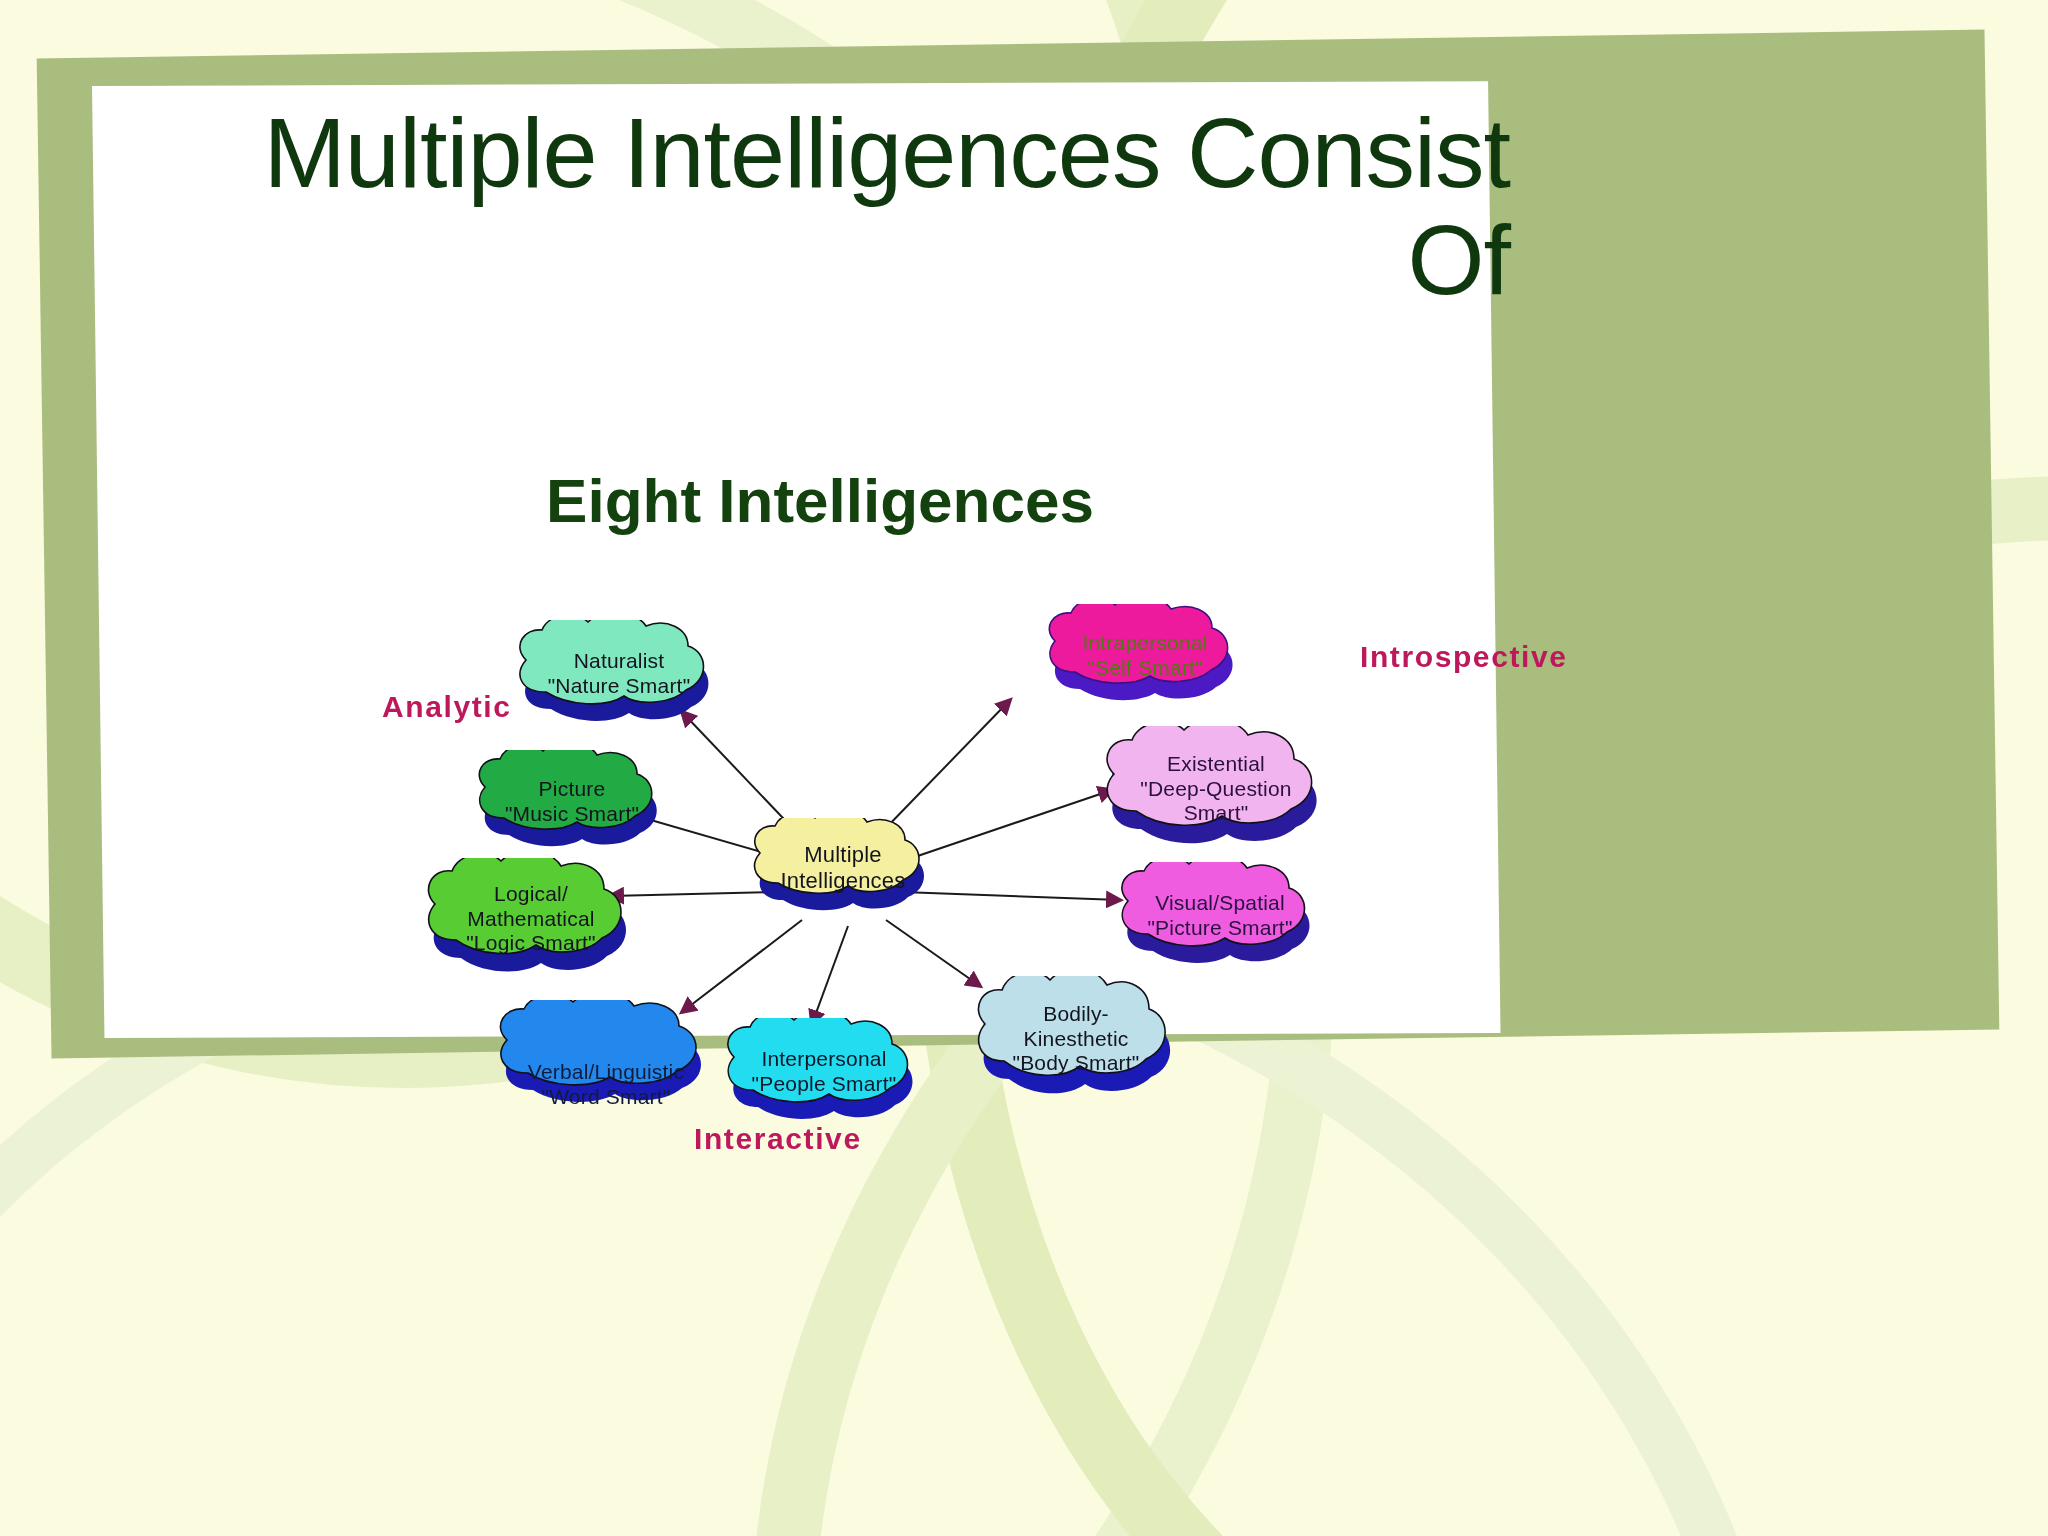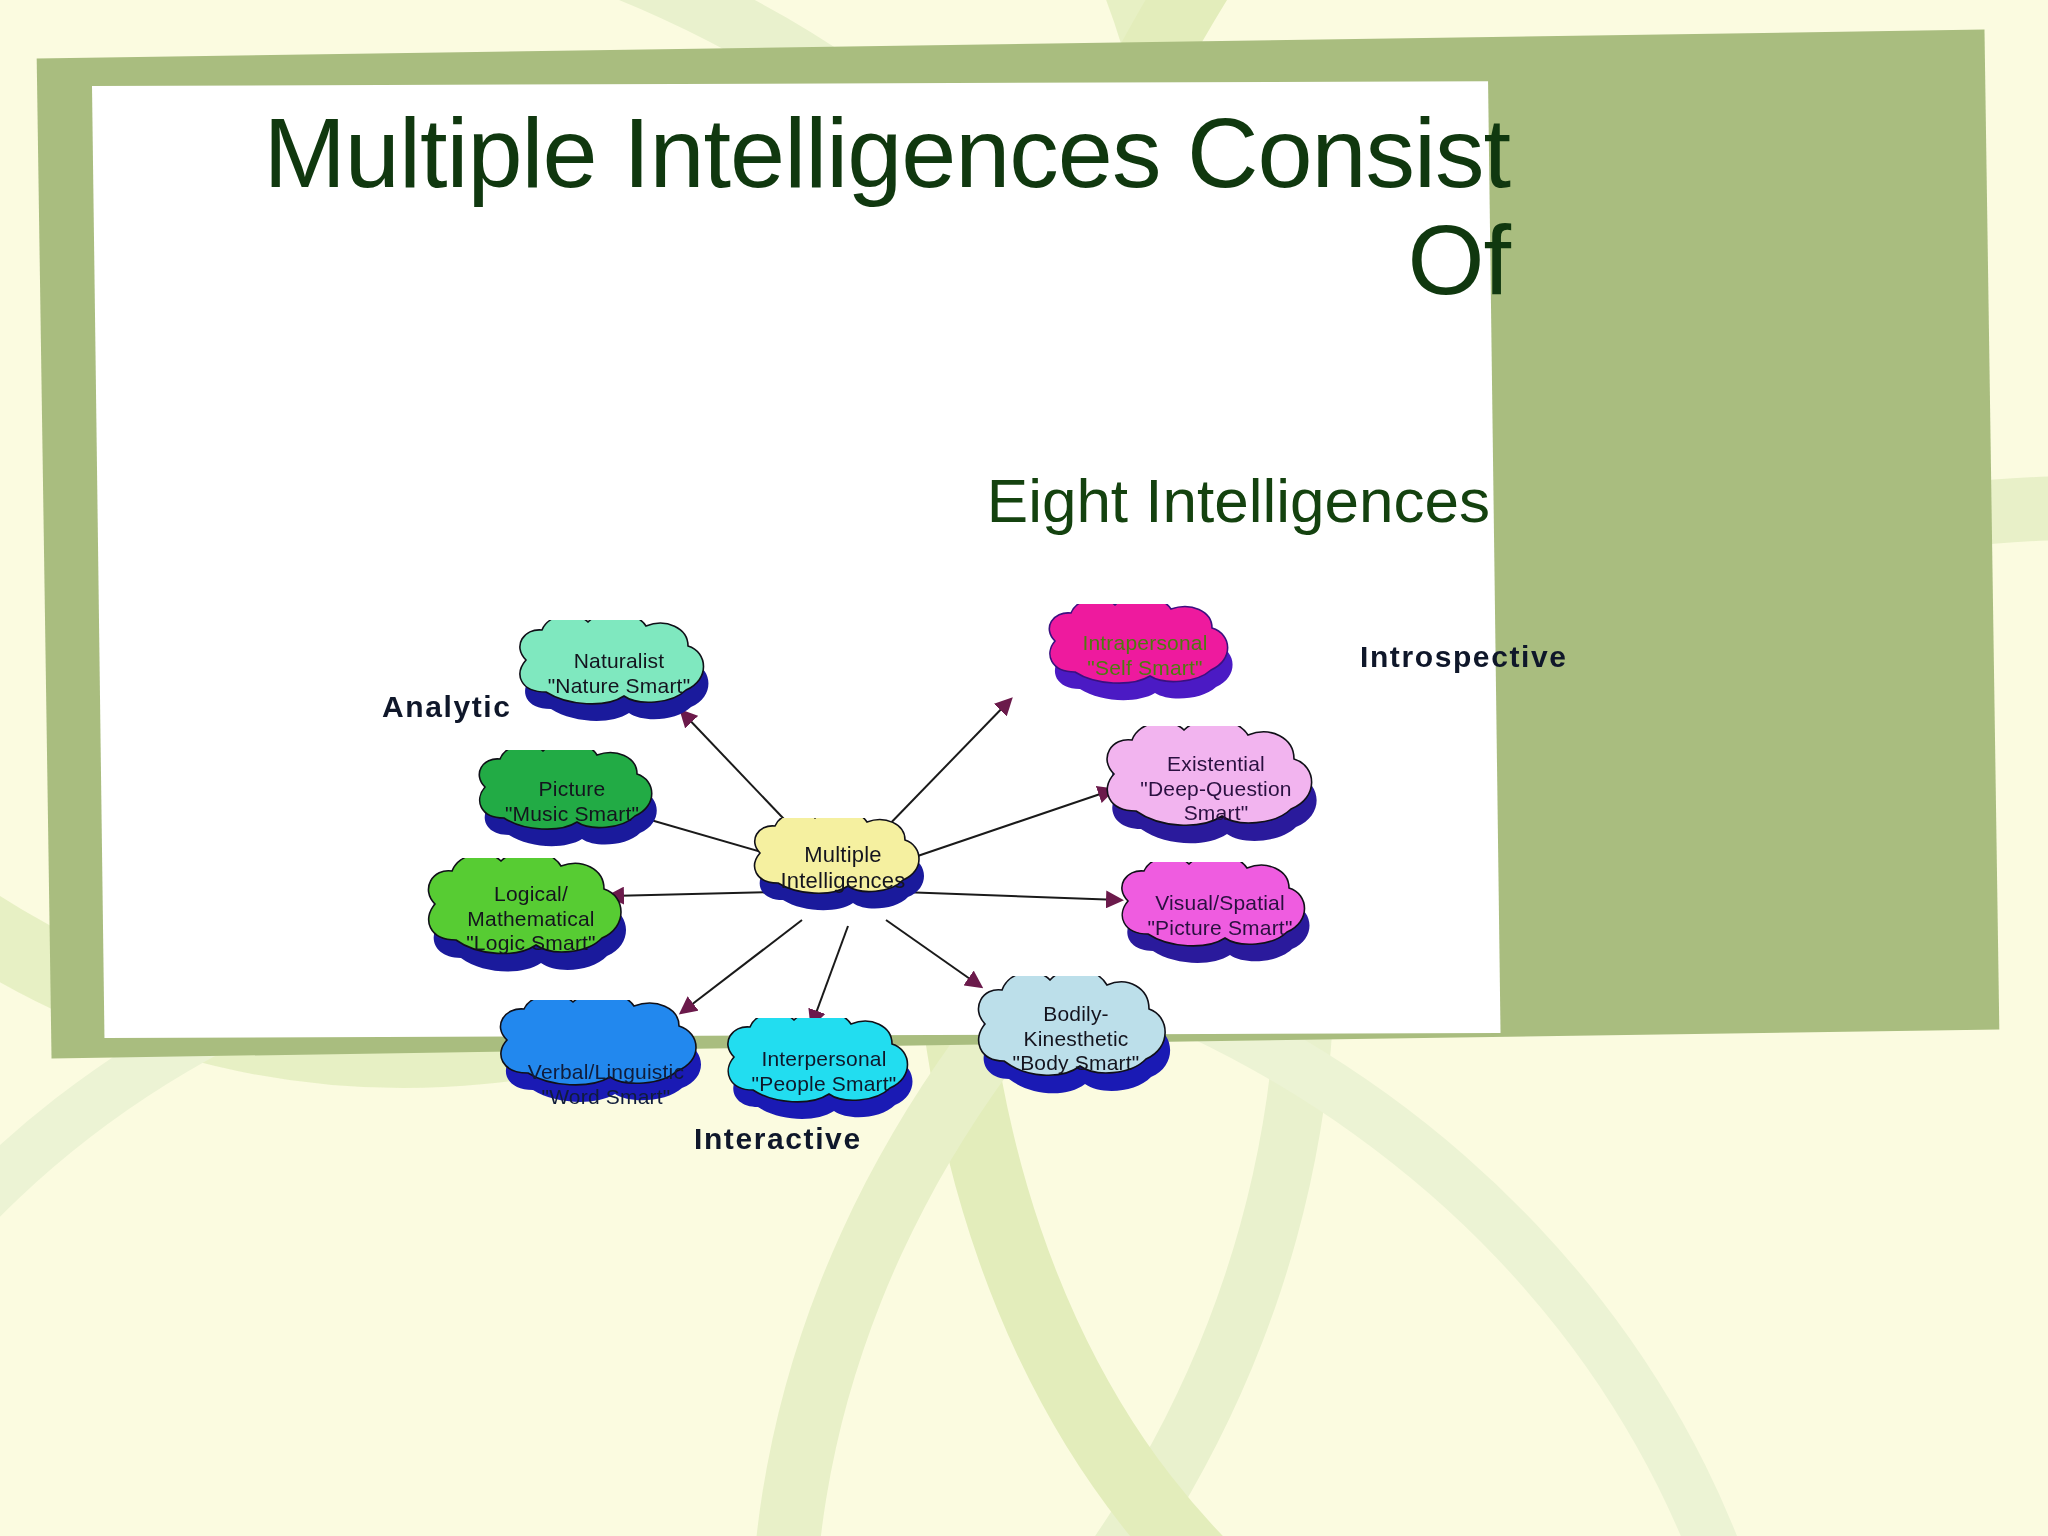--- a/index.html
+++ b/index.html
@@ -100,41 +100,41 @@
     color: #10380f;
     font-size: 99px;
     line-height: 1.08;
     font-weight: normal;
     letter-spacing: -1px;
   }
   #subtitle {
     position: absolute;
     left: 150px; top: 465px;
     width: 1340px;
-    text-align: right;
+    text-align: center;
     color: #14420f;
     font-size: 62px;
-    font-weight: normal;
+    font-weight: bold;
   }
 
   
   #diagram {
     position: absolute;
     left: 430px; top: 600px;
     width: 1280px; height: 680px;
   }
   #arrow-layer {
     position: absolute;
     left: 0; top: 0;
     width: 1280px; height: 680px;
     z-index: 1;
   }
   .group-label {
     position: absolute;
-    color: #0f172a;
+    color: #be185d;
     font-size: 30px;
     font-weight: bold;
     letter-spacing: 1.6px;
     z-index: 4;
     white-space: nowrap;
   }
 
   
   .cloud {
     position: absolute;

